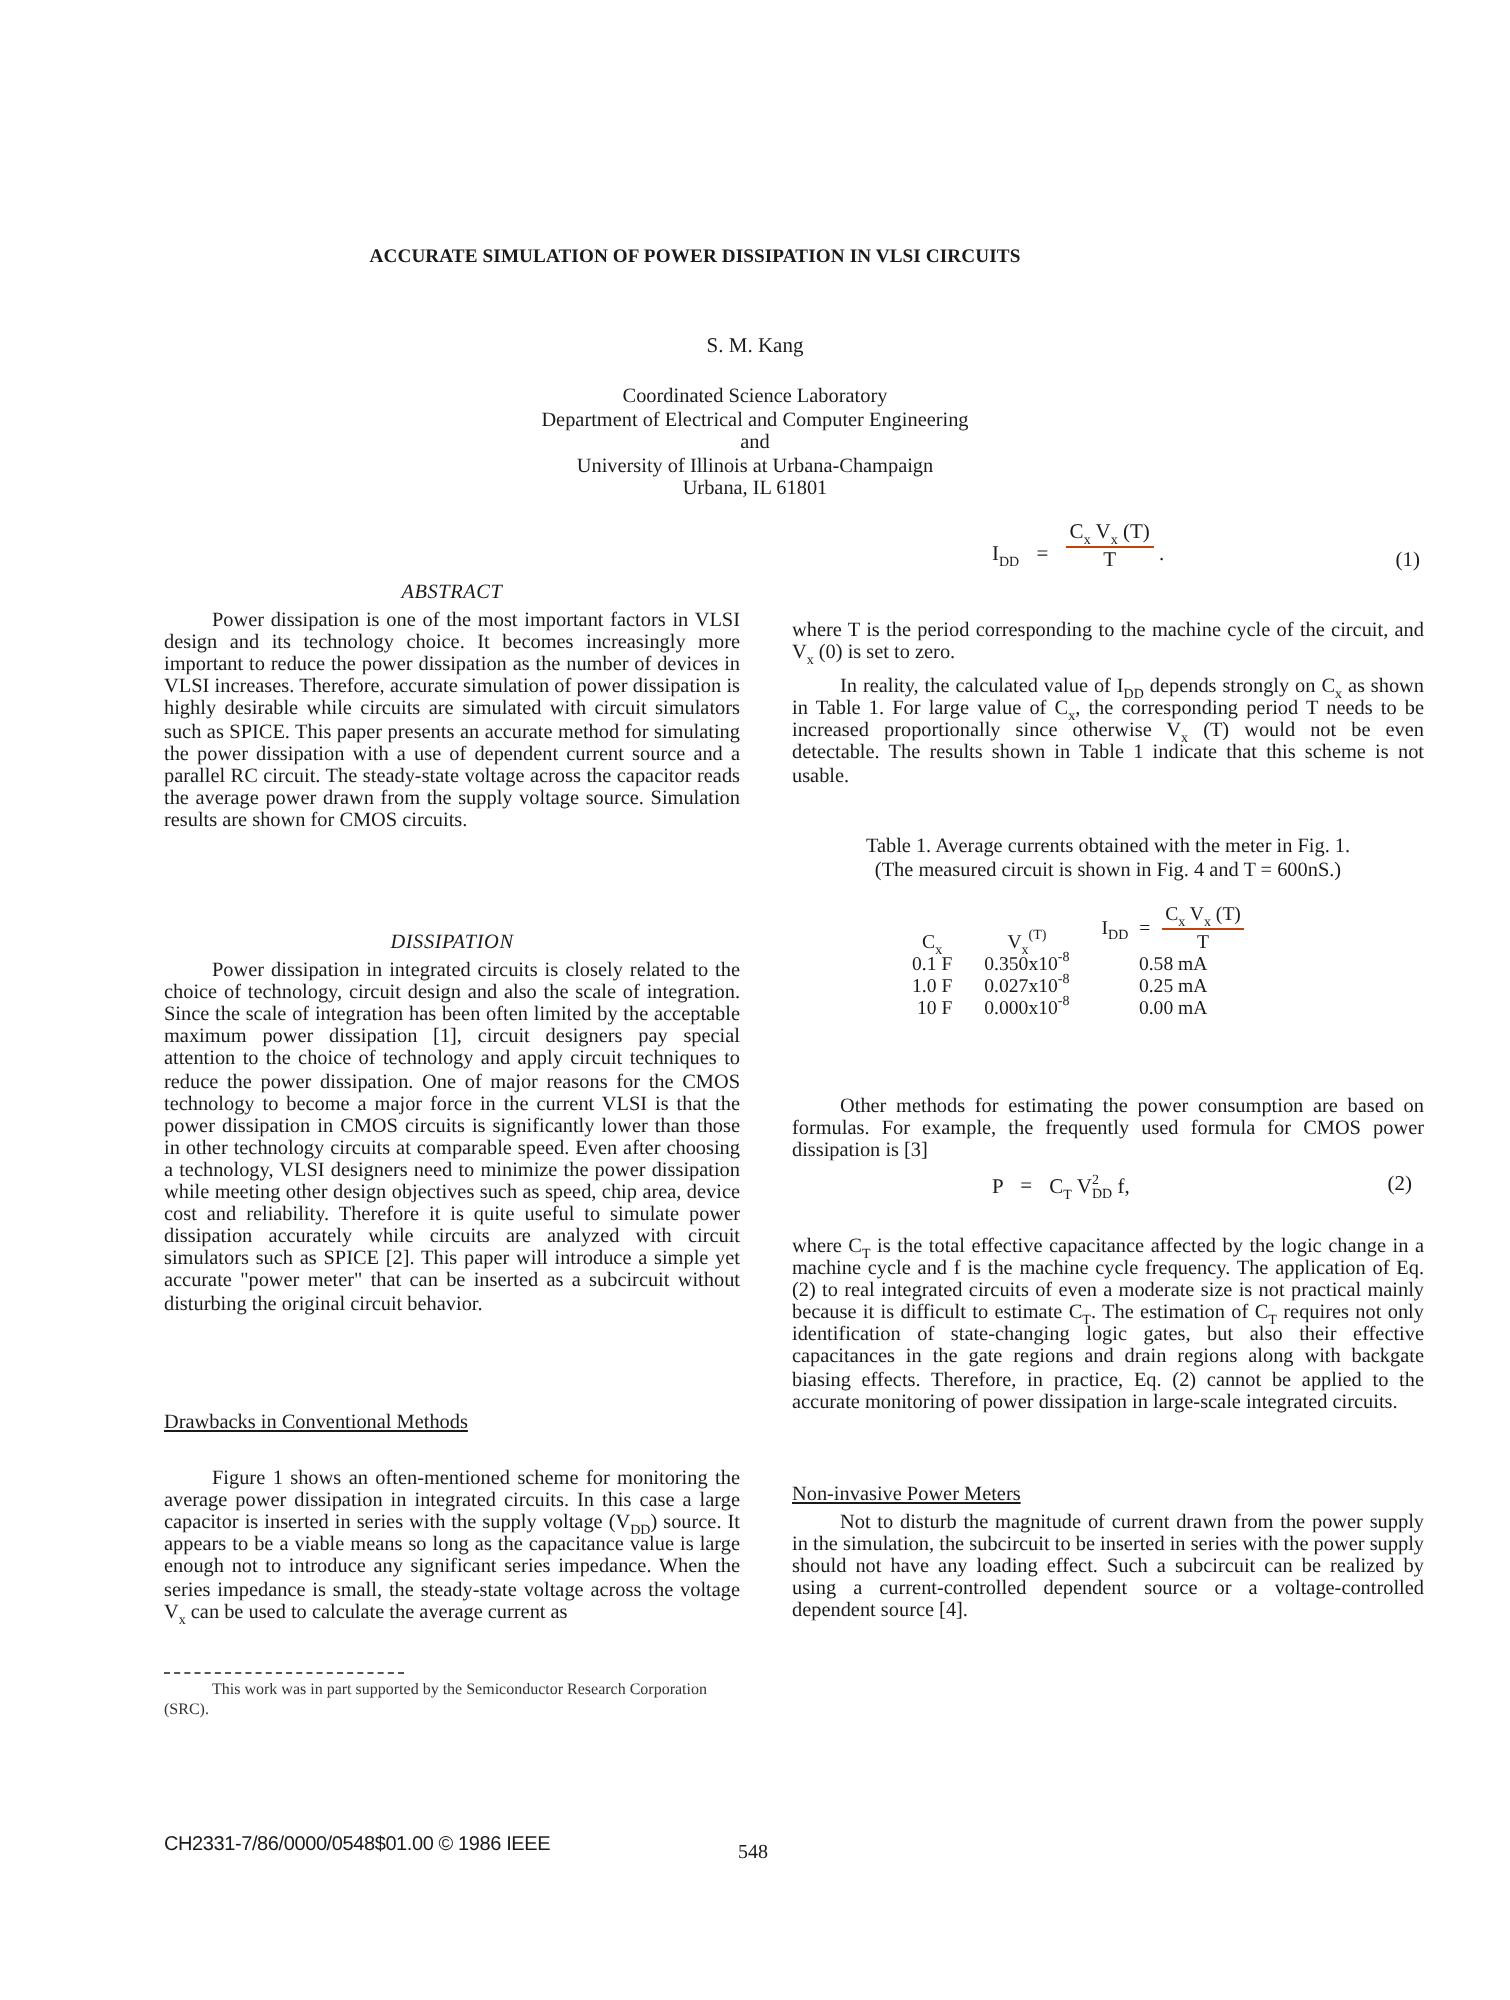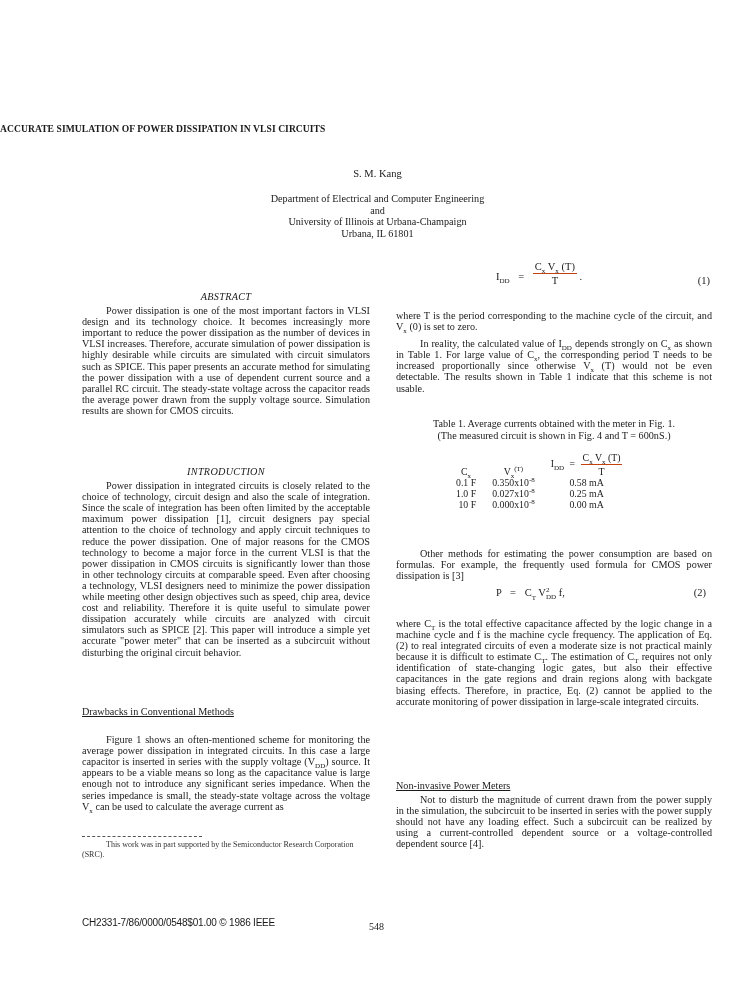--- a/index.html
+++ b/index.html
@@ -3,21 +3,21 @@
 <meta charset="utf-8">
 <style>
   html, body { margin: 0; padding: 0; background: #ffffff; }
   body {
     width: 755px; height: 1000px; position: relative; overflow: hidden;
     font-family: "Liberation Serif", "DejaVu Serif", serif;
     color: #1a1a1a;
   }
   .abs { position: absolute; }
   .title {
-    left: 0; width: 695px; top: 123px; 
+    left: 0; width: 695px; top: 123px; text-align: center;
     font-size: 9.6px; font-weight: bold; letter-spacing: 0.05px;
   }
   .author { left: 0; width: 755px; top: 168px; text-align: center; font-size: 10.5px; }
   .affil { left: 0; width: 755px; top: 193px; text-align: center; font-size: 10.2px; line-height: 11.6px; }
   .col { font-size: 10.2px; line-height: 11.1px; text-align: justify; }
   .col p { margin: 0; }
   .indent { text-indent: 24px; }
   .left { left: 82px; width: 288px; }
   .right { left: 396px; width: 316px; }
   .heading { text-align: center; font-size: 10.2px; letter-spacing: 0.3px; font-style: italic; }
@@ -35,33 +35,34 @@
   .footrule { border-top: 1px dashed #555; width: 120px; }
   .pageno { font-size: 10px; }
   .ieee { font-family: "Liberation Sans", "DejaVu Sans", sans-serif; font-size: 10px; letter-spacing: -0.2px; }
 </style>
 </head>
 <body>
 
 <div class="abs title">ACCURATE SIMULATION OF POWER DISSIPATION IN VLSI CIRCUITS</div>
 <div class="abs author">S. M. Kang</div>
 <div class="abs affil">
+  <div>Coordinated Science Laboratory</div>
   <div>Department of Electrical and Computer Engineering</div>
   <div>and</div>
   <div>University of Illinois at Urbana-Champaign</div>
   <div>Urbana, IL 61801</div>
 </div>
 
 <div class="abs col left" style="top:291px;">
   <div class="heading" style="margin-bottom:3px;">ABSTRACT</div>
   <p class="indent">Power dissipation is one of the most important factors in VLSI design and its technology choice. It becomes increasingly more important to reduce the power dissipation as the number of devices in VLSI increases. Therefore, accurate simulation of power dissipation is highly desirable while circuits are simulated with circuit simulators such as SPICE. This paper presents an accurate method for simulating the power dissipation with a use of dependent current source and a parallel RC circuit. The steady-state voltage across the capacitor reads the average power drawn from the supply voltage source. Simulation results are shown for CMOS circuits.</p>
 </div>
 
 <div class="abs col left" style="top:466px;">
-  <div class="heading" style="margin-bottom:3px;">INTRODUCTION</div>
+  <div class="heading" style="margin-bottom:3px;">DISSIPATION</div>
   <p class="indent">Power dissipation in integrated circuits is closely related to the choice of technology, circuit design and also the scale of integration. Since the scale of integration has been often limited by the acceptable maximum power dissipation [1], circuit designers pay special attention to the choice of technology and apply circuit techniques to reduce the power dissipation. One of major reasons for the CMOS technology to become a major force in the current VLSI is that the power dissipation in CMOS circuits is significantly lower than those in other technology circuits at comparable speed. Even after choosing a technology, VLSI designers need to minimize the power dissipation while meeting other design objectives such as speed, chip area, device cost and reliability. Therefore it is quite useful to simulate power dissipation accurately while circuits are analyzed with circuit simulators such as SPICE [2]. This paper will introduce a simple yet accurate "power meter" that can be inserted as a subcircuit without disturbing the original circuit behavior.</p>
 </div>
 
 <div class="abs col left" style="top:706px;">
   <div class="subhead" style="margin-bottom:17px;">Drawbacks in Conventional Methods</div>
   <p class="indent"><span>Figure 1 shows an often-mentioned scheme for monitoring the average power dissipation in integrated circuits. In this case a large capacitor is inserted in series with the supply voltage (V</span><sub>DD</sub><span>) source. It appears to be a viable means so long as the capacitance value is large enough not to introduce any significant series impedance. When the series impedance is small, the steady-state voltage across the voltage V</span><sub>x</sub><span> can be used to calculate the average current as</span></p>
 </div>
 
 <div class="abs" style="left:82px; top:836px;">
     <div class="footrule"></div>
@@ -135,19 +136,19 @@
     <span style="margin:0 6px;">=</span>
     <span>C</span><sub>T</sub><span> V</span><span style="display:inline-block; vertical-align:middle; line-height:7px; font-size:7px;"><span style="display:block;">2</span><span style="display:block;">DD</span></span><span> f,</span>
   </div>
   <span class="eqnum" style="right:6px; top:0;">(2)</span>
 </div>
 
 <div class="abs col right" style="top:618px;">
   <p><span>where C</span><sub>T</sub><span> is the total effective capacitance affected by the logic change in a machine cycle and f is the machine cycle frequency. The application of Eq. (2) to real integrated circuits of even a moderate size is not practical mainly because it is difficult to estimate C</span><sub>T</sub><span>. The estimation of C</span><sub>T</sub><span> requires not only identification of state-changing logic gates, but also their effective capacitances in the gate regions and drain regions along with backgate biasing effects. Therefore, in practice, Eq. (2) cannot be applied to the accurate monitoring of power dissipation in large-scale integrated circuits.</span></p>
 </div>
 
-<div class="abs col right" style="top:742px;margin-top:38px;">
+<div class="abs col right" style="top:742px;">
   <div class="subhead" style="margin-bottom:3px;">Non-invasive Power Meters</div>
   <p class="indent">Not to disturb the magnitude of current drawn from the power supply in the simulation, the subcircuit to be inserted in series with the power supply should not have any loading effect. Such a subcircuit can be realized by using a current-controlled dependent source or a voltage-controlled dependent source [4].</p>
 </div>
 
 <div class="abs pageno" style="left:369px; top:905px;margin-top:16px;">548</div>
 <div class="abs ieee" style="left:82px; top:917px;">CH2331-7/86/0000/0548$01.00 © 1986 IEEE</div>
 
 </body></html>

